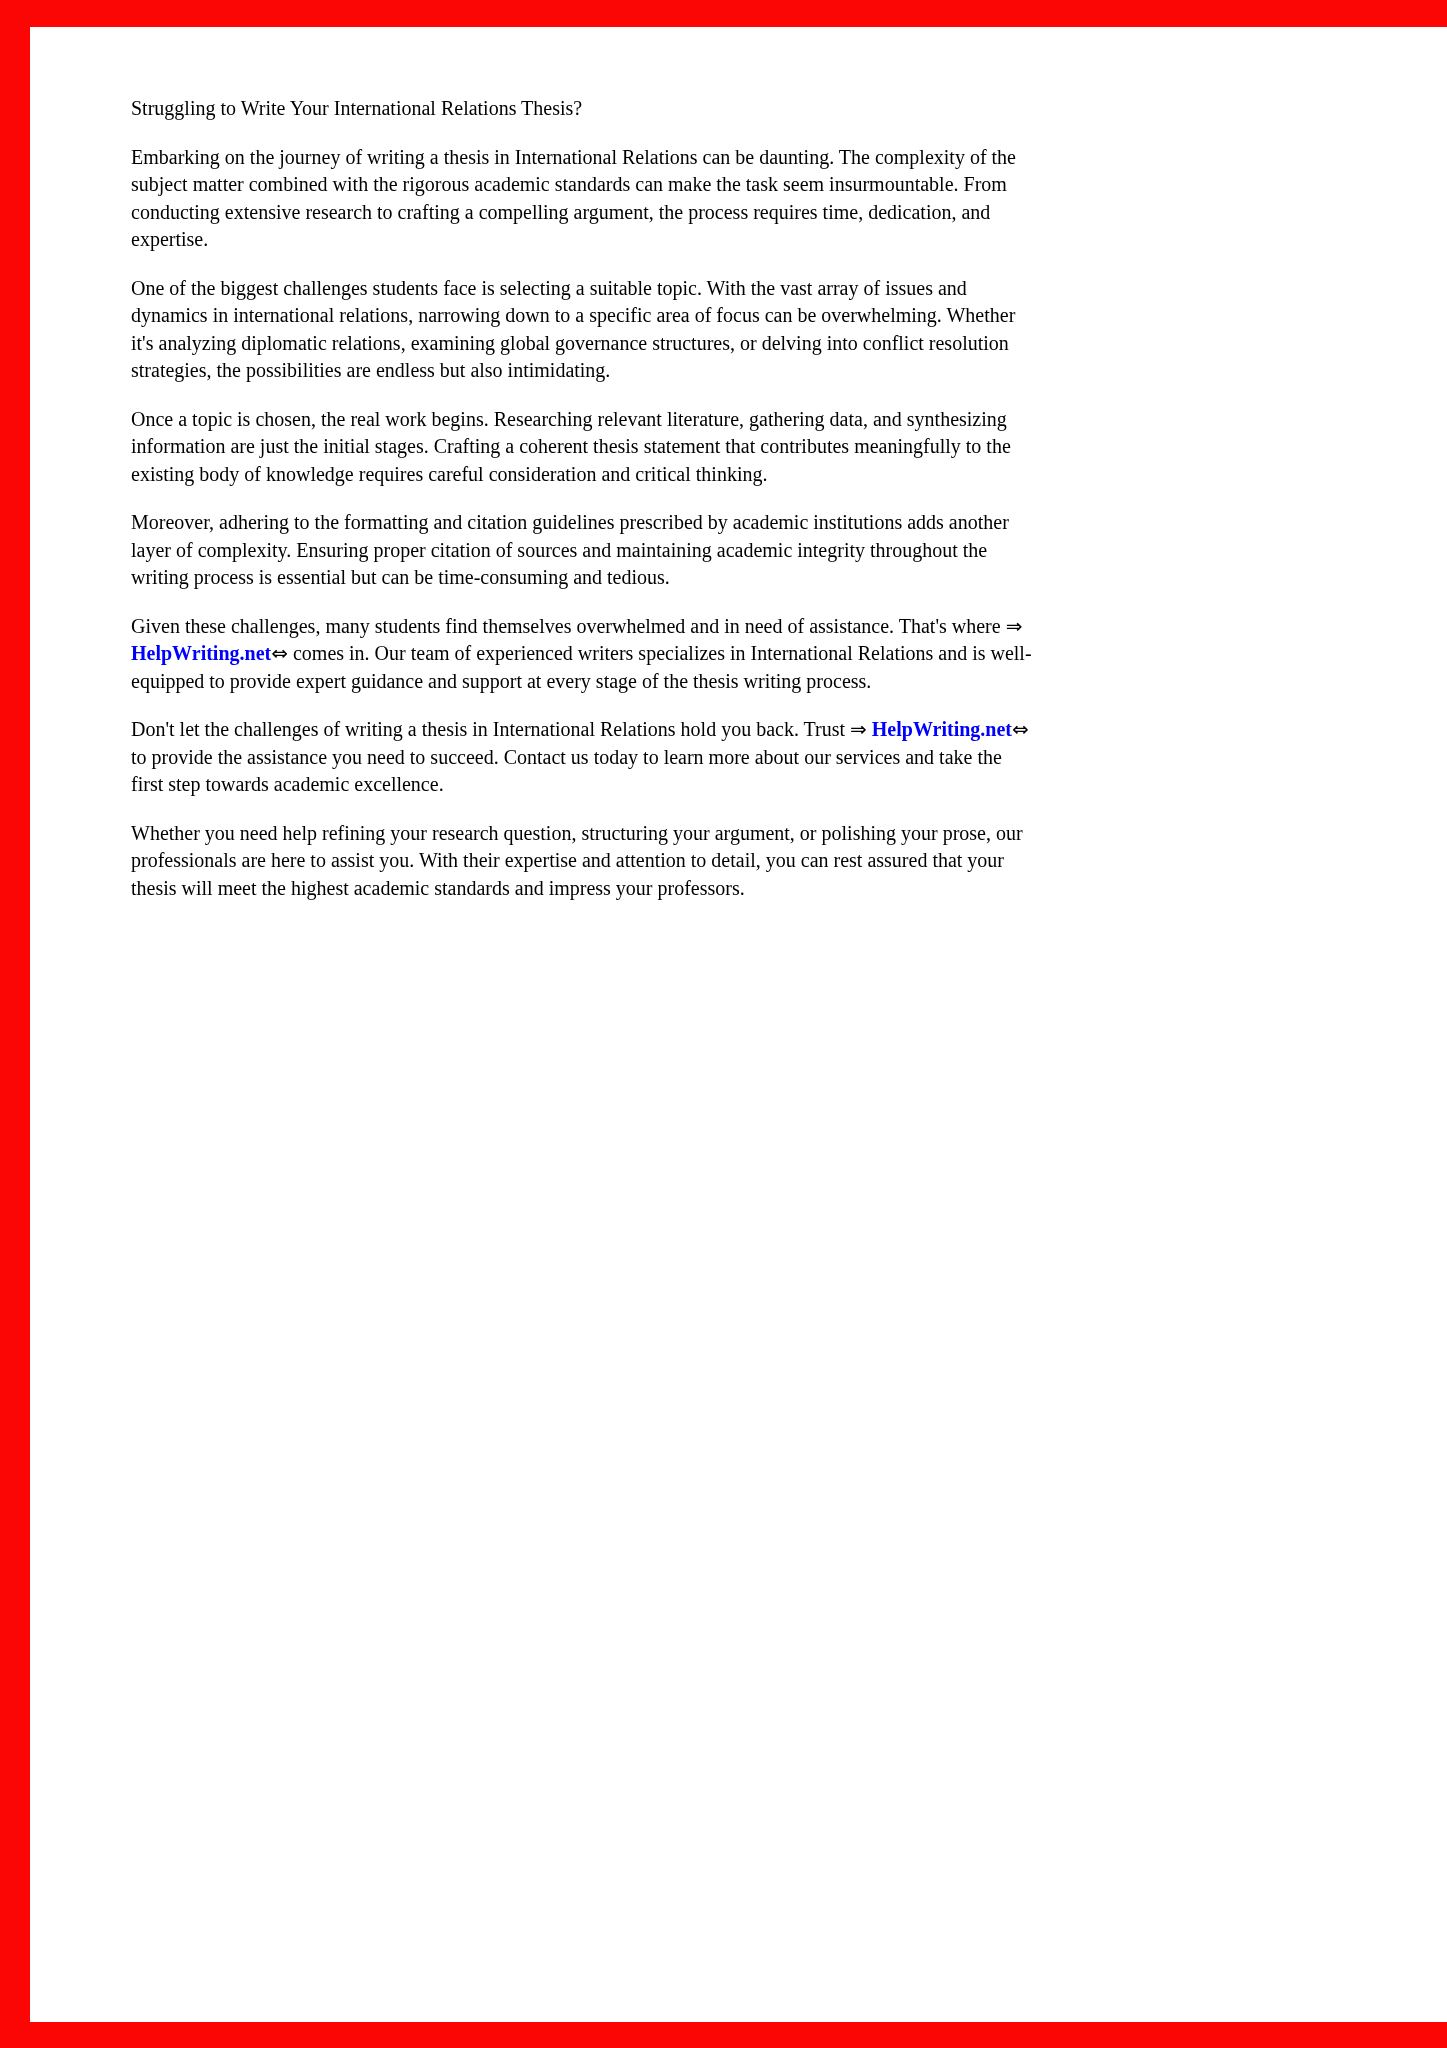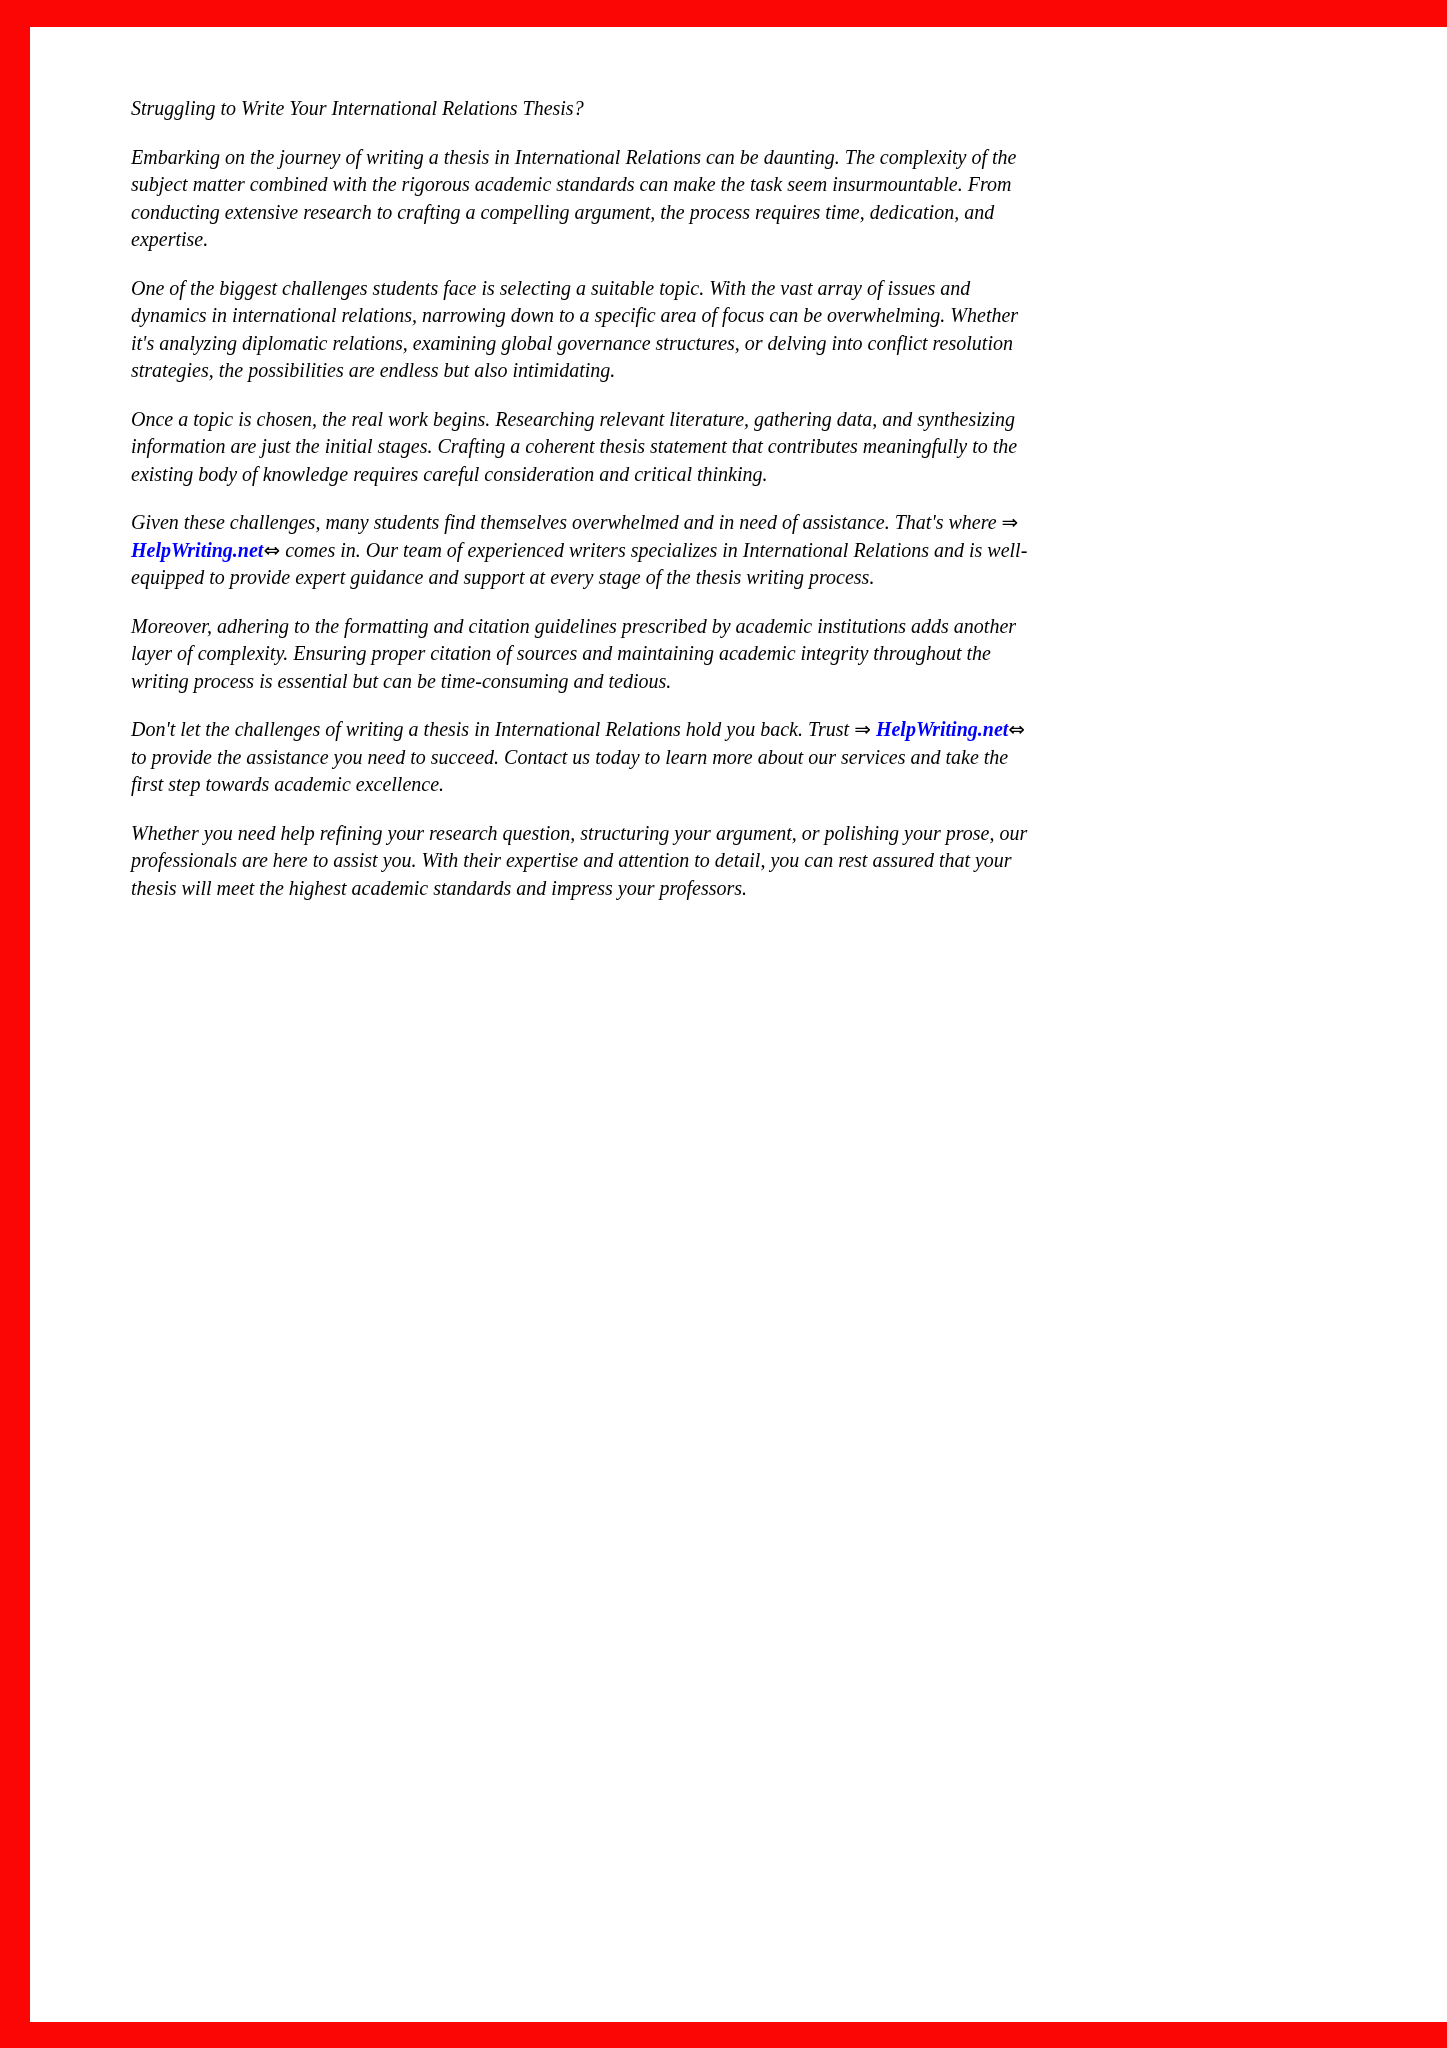--- a/index.html
+++ b/index.html
@@ -12,21 +12,20 @@
     height: 2048px;
     position: relative;
     font-family: "Liberation Serif", serif;
     color: #000000;
     overflow: hidden;
   }
   .page {
     position: absolute;
     inset: 0;
     background: #ffffff;
-    font-style: italic;
   }
   .border-top {
     position: absolute;
     top: 0; left: 0;
     width: 100%; height: 27px;
     background: var(--border-color, #fb0505);
   }
   .border-left {
     position: absolute;
     top: 0; left: 0;
@@ -77,28 +76,28 @@
   <div class="content">
 
     <p class="title">Struggling to Write Your International Relations Thesis?</p>
 
     <p>Embarking on the journey of writing a thesis in International Relations can be daunting. The complexity of the subject matter combined with the rigorous academic standards can make the task seem insurmountable. From conducting extensive research to crafting a compelling argument, the process requires time, dedication, and expertise.</p>
 
     <p>One of the biggest challenges students face is selecting a suitable topic. With the vast array of issues and dynamics in international relations, narrowing down to a specific area of focus can be overwhelming. Whether it's analyzing diplomatic relations, examining global governance structures, or delving into conflict resolution strategies, the possibilities are endless but also intimidating.</p>
 
     <p>Once a topic is chosen, the real work begins. Researching relevant literature, gathering data, and synthesizing information are just the initial stages. Crafting a coherent thesis statement that contributes meaningfully to the existing body of knowledge requires careful consideration and critical thinking.</p>
 
+    <p>Moreover, adhering to the formatting and citation guidelines prescribed by academic institutions adds another layer of complexity. Ensuring proper citation of sources and maintaining academic integrity throughout the writing process is essential but can be time-consuming and tedious.</p>
+
     <p>
       <span>Given these challenges, many students find themselves overwhelmed and in need of assistance. That's where</span>
       <span class="arrow">⇒</span>
       <a class="link">HelpWriting.net</a><span class="arrow">⇔</span>
       <span>comes in. Our team of experienced writers specializes in International Relations and is well-equipped to provide expert guidance and support at every stage of the thesis writing process.</span>
     </p>
-
-    <p>Moreover, adhering to the formatting and citation guidelines prescribed by academic institutions adds another layer of complexity. Ensuring proper citation of sources and maintaining academic integrity throughout the writing process is essential but can be time-consuming and tedious.</p>
 
     <p>
       <span>Don't let the challenges of writing a thesis in International Relations hold you back. Trust</span>
       <span class="arrow">⇒</span>
       <a class="link">HelpWriting.net</a><span class="arrow">⇔</span>
       <span>to provide the assistance you need to succeed. Contact us today to learn more about our services and take the first step towards academic excellence.</span>
     </p>
 
     <p>Whether you need help refining your research question, structuring your argument, or polishing your prose, our professionals are here to assist you. With their expertise and attention to detail, you can rest assured that your thesis will meet the highest academic standards and impress your professors.</p>
 

